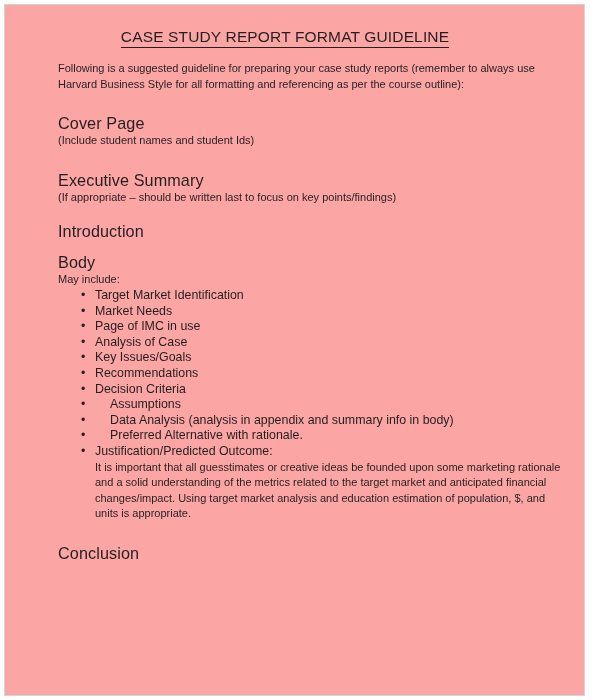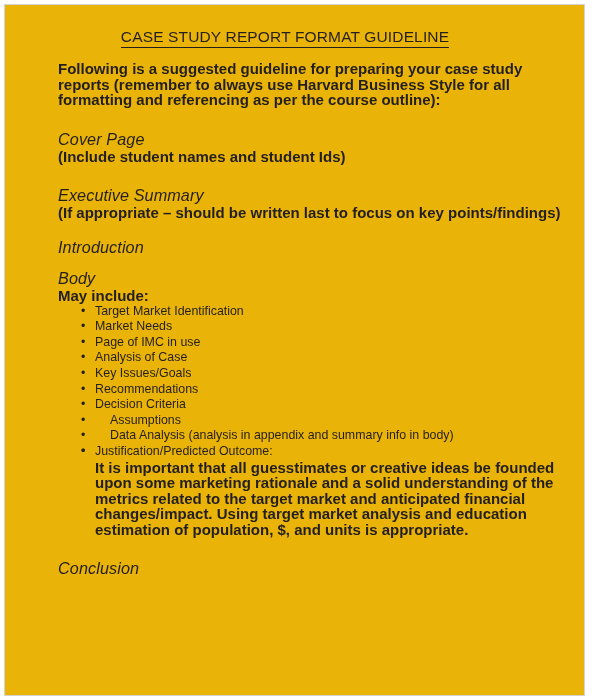--- a/index.html
+++ b/index.html
@@ -16,21 +16,21 @@
     color: #231f20;
   }
   .page {
     position: absolute;
     left: 4px;
     top: 4px;
     width: 581px;
     height: 692px;
     box-sizing: border-box;
     border: 1px solid #d3d3d3;
-    background: #eab308;
+    background: #fca5a5;
     overflow: hidden;
   }
   .page-inner {
     position: absolute;
     left: 0;
     top: 0;
     width: 581px;
     height: 692px;
     overflow: hidden;
   }
@@ -53,33 +53,31 @@
     padding-bottom: 2px;
   }
   .content {
     position: absolute;
     left: 53px;
     top: 56px;
     width: 512px;
   }
   p.para {
     margin: 0;
-    font-size: 15px;
+    font-size: 11px;
     line-height: 15.6px;
     color: #231f20;
-    font-weight: bold;
   }
   h2.heading {
     margin: 0;
     font-size: 16.2px;
     font-weight: normal;
     line-height: 20px;
     color: #231f20;
     letter-spacing: 0.1px;
-    font-style: italic;
   }
   .sec-gap-lg { height: 21px; }
   .sec-gap-md { height: 16px; }
   .sec-gap-sm { height: 11px; }
   .sec-gap-xs { height: 6px; }
   ul.bullets {
     margin: 0;
     padding: 0;
     list-style: none;
   }
@@ -147,21 +145,21 @@
         <li><span class="dot">•</span><span class="txt">Analysis of Case</span></li>
         <li><span class="dot">•</span><span class="txt">Key Issues/Goals</span></li>
         <li><span class="dot">•</span><span class="txt">Recommendations</span></li>
       </ul>
 
 
       <ul class="bullets">
         <li><span class="dot">•</span><span class="txt">Decision Criteria</span></li>
         <li class="ind"><span class="dot">•</span><span class="txt">Assumptions</span></li>
         <li class="ind"><span class="dot">•</span><span class="txt">Data Analysis (analysis in appendix and summary info in body)</span></li>
-        <li class="ind"><span class="dot">•</span></li>
+        <li class="ind"><span class="dot">•</span><span class="txt">Preferred Alternative with rationale.</span></li>
         <li><span class="dot">•</span><span class="txt">Justification/Predicted Outcome:</span></li>
       </ul>
 
       <div class="indent-block">
         <p class="para">It is important that all guesstimates or creative ideas be founded upon some marketing rationale and a solid understanding of the metrics related to the target market and anticipated financial changes/impact. Using target market analysis and education estimation of population, $, and units is appropriate.</p>
       </div>
 
 
       <div class="sec-gap-lg"></div>
 

